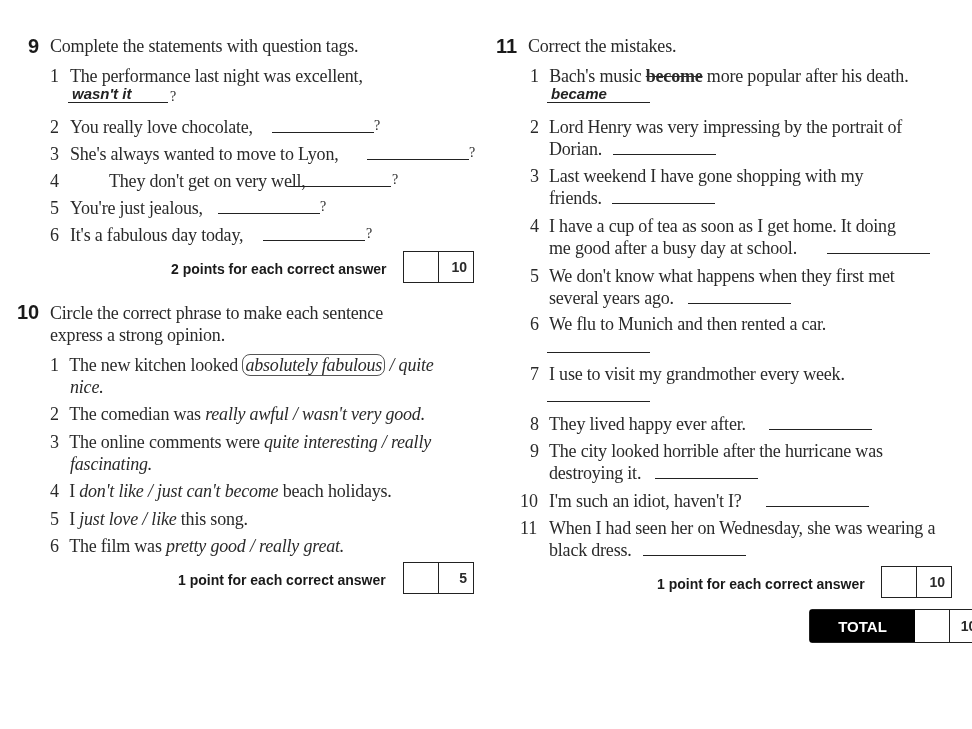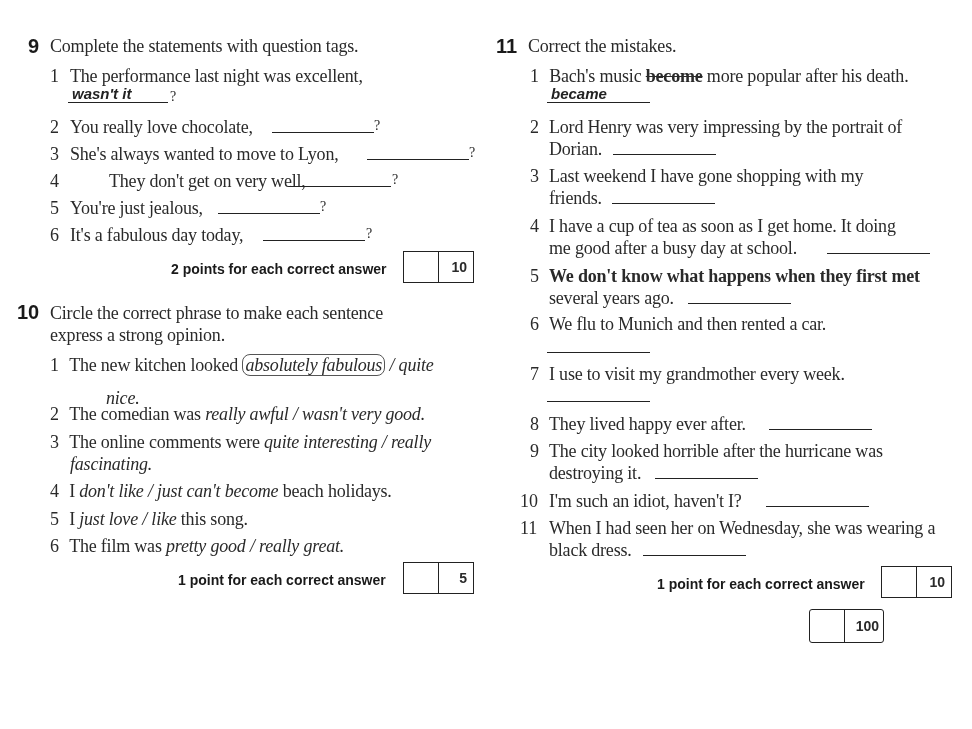--- a/index.html
+++ b/index.html
@@ -68,21 +68,21 @@
 
 <div>
   <span class="abs exnum" style="left:17px;top:301px;">10</span>
   <span class="abs serif" style="left:50px;top:303px;">Circle the correct phrase to make each sentence</span>
   <span class="abs serif" style="left:50px;top:325px;">express a strong opinion.</span>
 
   <div class="abs serif" style="left:50px;top:355px;">
     <span>1</span>
     <span style="margin-left:6px;">The new kitchen looked </span><i class="circled">absolutely fabulous</i><i> / </i><i>quite</i>
   </div>
-  <i class="abs serif" style="left:70px;top:388px;margin-left:36px;">nice.</i>
+  <i class="abs serif" style="left:70px;top:377px;">nice.</i>
 
   <div class="abs serif" style="left:50px;top:404px;">
     <span>2</span>
     <span style="margin-left:6px;">The comedian was </span><i>really awful</i><i> / </i><i>wasn't very good.</i>
   </div>
 
   <div class="abs serif" style="left:50px;top:432px;">
     <span>3</span>
     <span style="margin-left:6px;">The online comments were </span><i>quite interesting</i><i> / </i><i>really</i>
   </div>
@@ -129,21 +129,21 @@
   <span class="abs serif" style="left:549px;top:166px;">Last weekend I have gone shopping with my</span>
   <span class="abs serif" style="left:549px;top:188px;">friends.</span>
   <span class="abs blank" style="left:612px;top:189px;width:103px;"></span>
 
   <span class="abs num" style="left:530px;top:216px;">4</span>
   <span class="abs serif" style="left:549px;top:216px;">I have a cup of tea as soon as I get home. It doing</span>
   <span class="abs serif" style="left:549px;top:238px;">me good after a busy day at school.</span>
   <span class="abs blank" style="left:827px;top:239px;width:103px;"></span>
 
   <span class="abs num" style="left:530px;top:266px;">5</span>
-  <span class="abs serif" style="left:549px;top:266px;font-weight:bold;">We don't know what happens when they first met</span>
+  <span class="abs serif" style="left:549px;top:266px;">We don't know what happens when they first met</span>
   <span class="abs serif" style="left:549px;top:288px;">several years ago.</span>
   <span class="abs blank" style="left:688px;top:289px;width:103px;"></span>
 
   <span class="abs num" style="left:530px;top:314px;">6</span>
   <span class="abs serif" style="left:549px;top:314px;">We flu to Munich and then rented a car.</span>
   <span class="abs blank" style="left:547px;top:338px;width:103px;border-bottom-width:1.2px;"></span>
 
   <span class="abs num" style="left:530px;top:364px;">7</span>
   <span class="abs serif" style="left:549px;top:364px;">I use to visit my grandmother every week.</span>
   <span class="abs blank" style="left:547px;top:387px;width:103px;"></span>
@@ -166,16 +166,17 @@
   <span class="abs serif" style="left:549px;top:540px;">black dress.</span>
   <span class="abs blank" style="left:643px;top:541px;width:103px;"></span>
 
   <span class="abs sans" style="left:657px;top:576px;">1 point for each correct answer</span>
   <div class="scorebox" style="left:881px;top:566px;">
     <div class="cell"></div>
     <div class="val">10</div>
   </div>
 
   <div class="total" style="left:809px;top:609px;">
+    <div class="lbl">TOTAL</div>
     <div class="cell"></div>
     <div class="val">100</div>
   </div>
 </div>
 
 </body></html>

